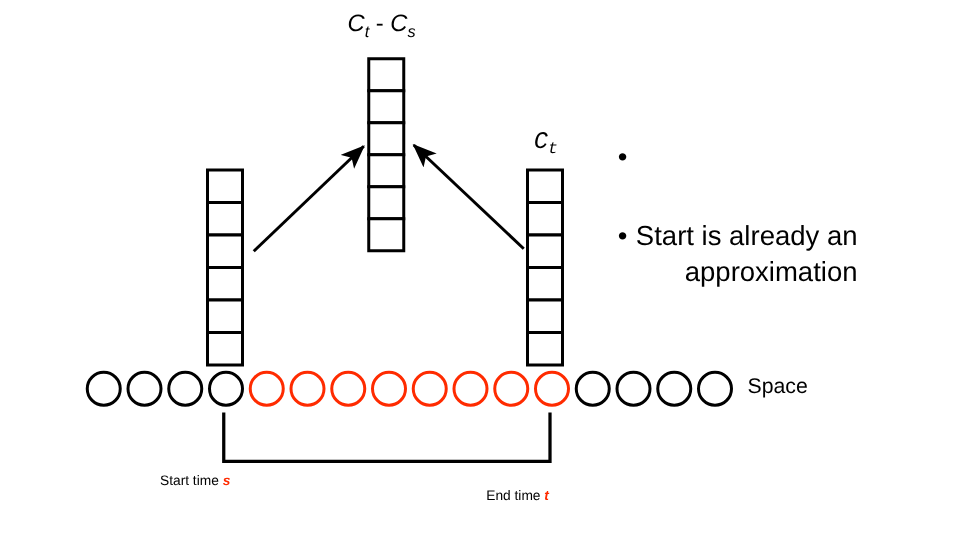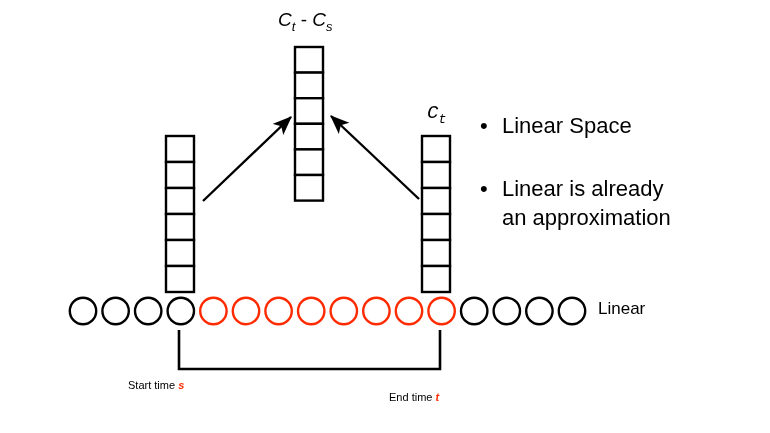--- a/index.html
+++ b/index.html
@@ -9,20 +9,21 @@
   }
   body {
     font-family: "Liberation Sans", sans-serif;
   }
   #slide {
     position: relative;
     width: 686px;
     height: 433px;
     background: #ffffff;
     overflow: hidden;
+    text-align: right;
   }
   #svg-layer {
     position: absolute;
     left: 0;
     top: 0;
     width: 770px;
     height: 433px;
   }
   .lbl {
     position: absolute;
@@ -85,29 +86,28 @@
   <div class="lbl vec-label" style="left:166px; top:104px;margin-top:34px;">
     <span>C</span><span class="sub">s</span>
   </div>
 
   <div class="lbl vec-label" style="left:427px; top:104px;font-family:Liberation Mono, monospace;">
     <span>C</span><span class="sub">t</span>
   </div>
 
   <div class="bullet-row" style="left:480px; top:112px;">
     <span class="bullet-dot">•</span>
-    <span class="bullet-text">Linear Space</span>
   </div>
 
   <div class="bullet-row" style="left:480px; top:175px;">
     <span class="bullet-dot">•</span>
-    <span class="bullet-text">Linear is already an approximation</span>
+    <span class="bullet-text">Start is already an approximation</span>
   </div>
 
-  <div class="lbl stream-label" style="left:598px; top:300px;">Linear</div>
+  <div class="lbl stream-label" style="left:598px; top:300px;">Space</div>
 
   <div class="lbl time-label" style="left:128px; top:380px;">
     <span>Start time </span><span class="var">s</span>
   </div>
 
   <div class="lbl time-label" style="left:389px; top:392px;">
     <span>End time </span><span class="var">t</span>
   </div>
 
   <svg id="svg-layer" viewBox="0 0 770 433" xmlns="http://www.w3.org/2000/svg">

